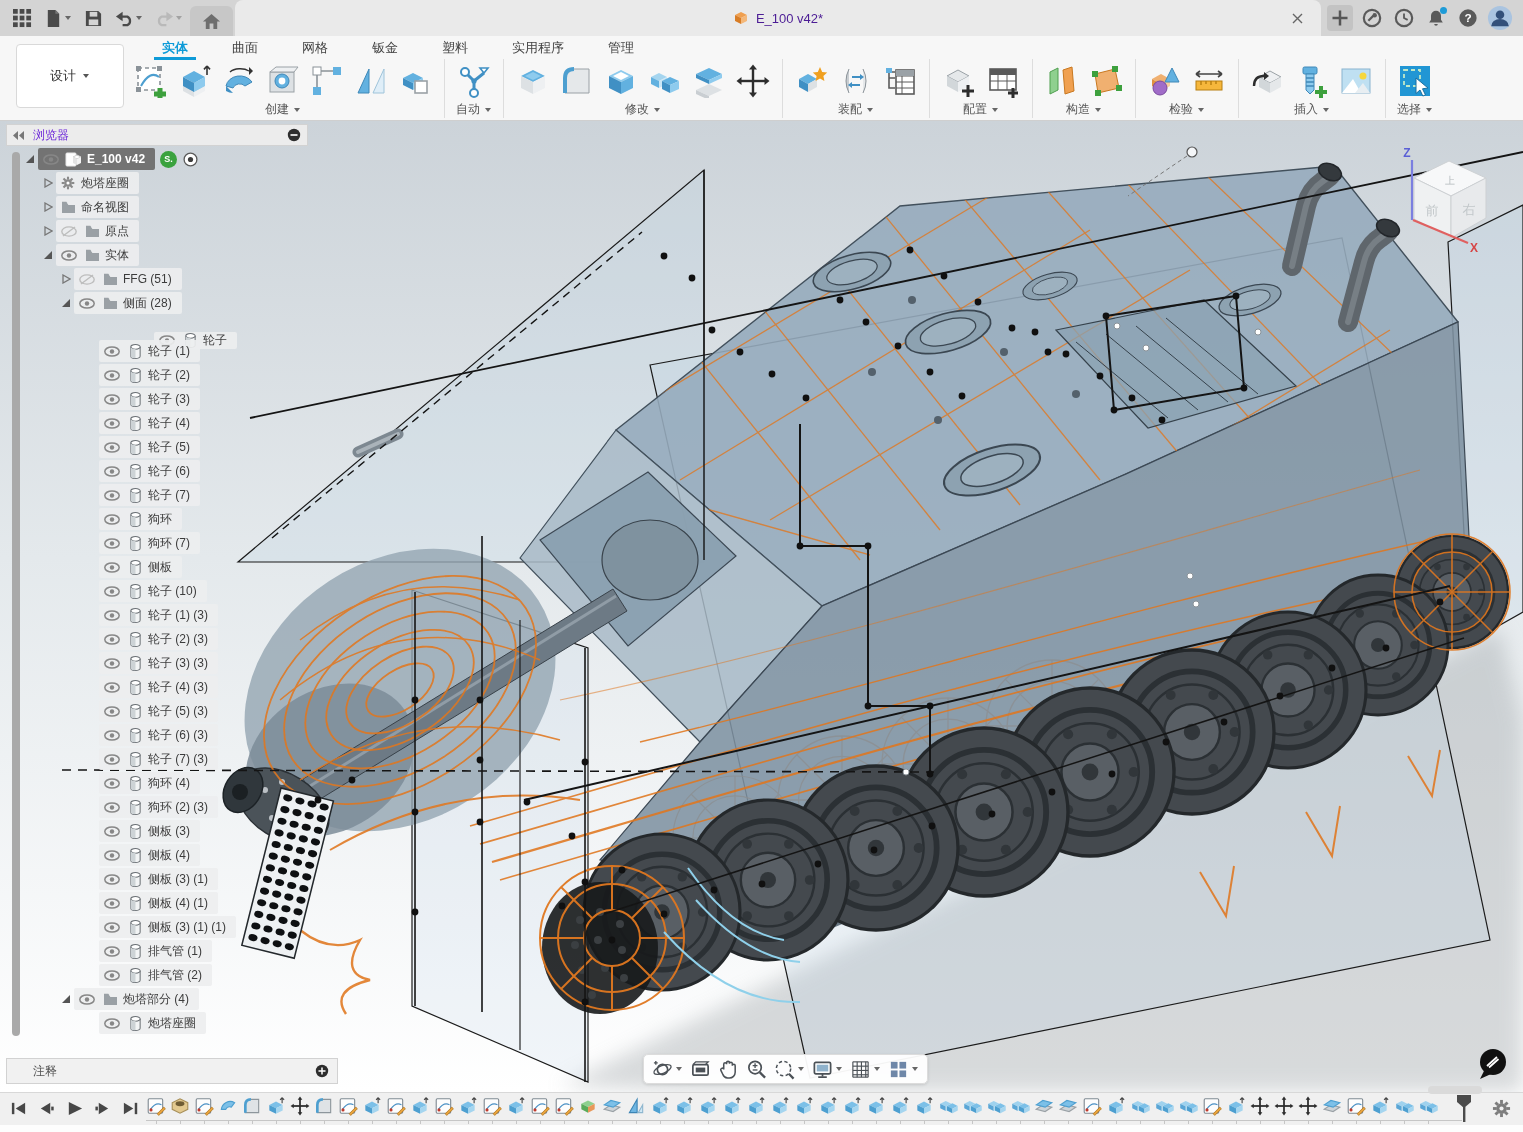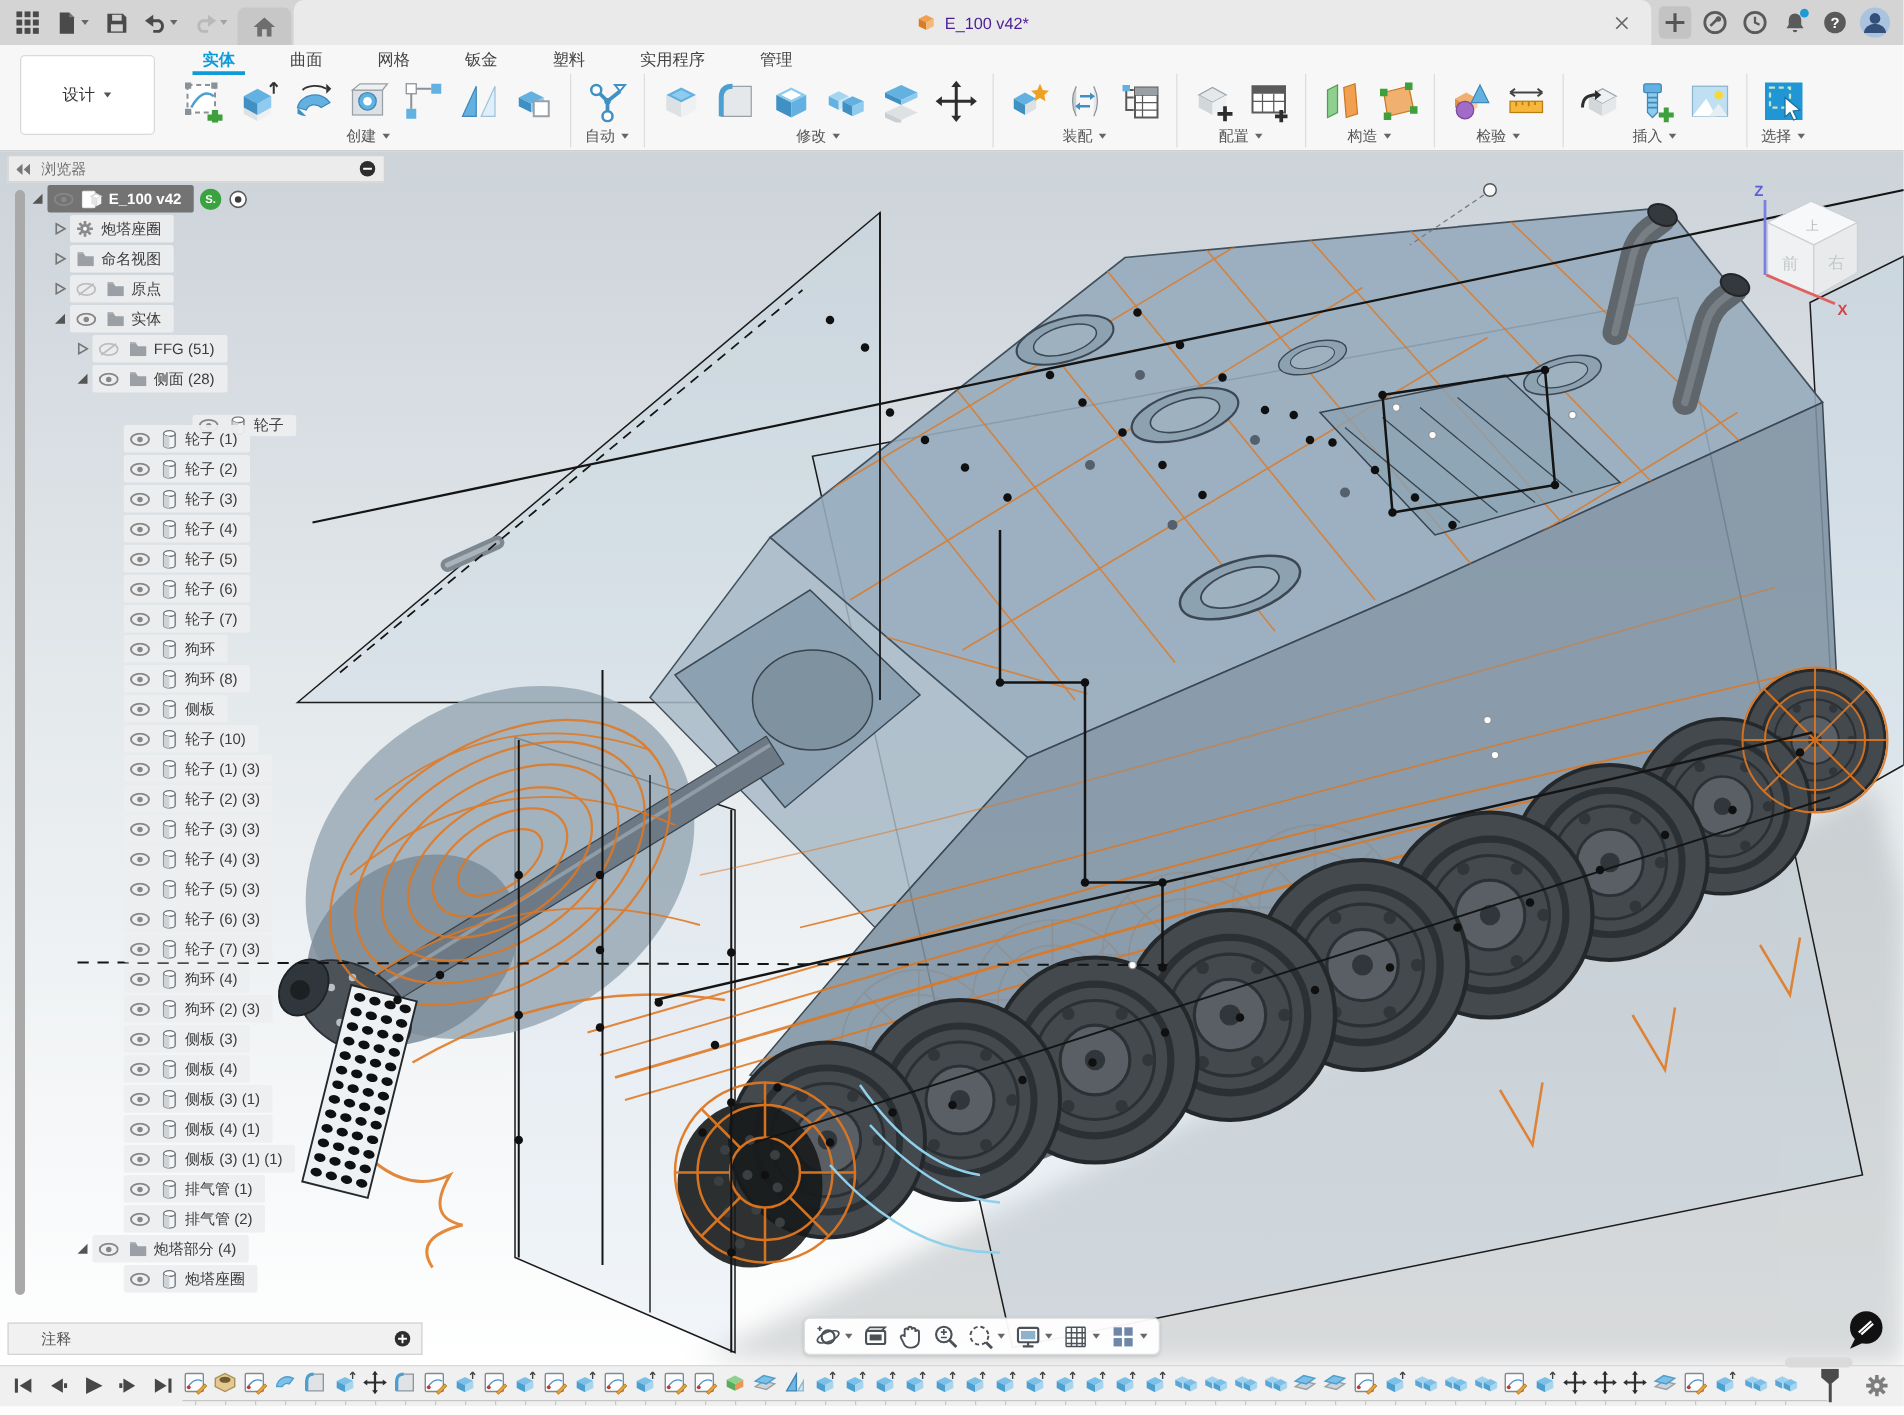--- a/index.html
+++ b/index.html
@@ -22,30 +22,30 @@
   .winbtn{width:26px;height:26px;display:flex;align-items:center;justify-content:center;cursor:pointer;position:relative;border-radius:4px;}
   .winbtn.newtab{background:#c3c3c3;}
   
   .ribbon{position:absolute;left:0;top:36px;width:1523px;height:84px;background:#f7f7f7;border-bottom:1px solid #cfcfcf;z-index:29;}
   .design-btn{position:absolute;left:16px;top:8px;width:106px;height:62px;background:#fff;border:1px solid #d9d9d9;border-radius:4px;
       display:flex;align-items:center;justify-content:center;gap:6px;font-size:13px;color:#333;cursor:pointer;}
   .rtabs{position:absolute;left:140px;top:0px;height:22px;display:flex;gap:0;}
   .rtab{padding:3px 22px 0 22px;font-size:13px;color:#444;cursor:pointer;position:relative;white-space:nowrap;}
   .rtab.active{color:#0e9bd8;font-weight:bold;}
   .rtab.active::after{content:"";position:absolute;left:14px;right:14px;bottom:-2px;height:3px;background:#0e9bd8;}
-  .rgroups{position:absolute;left:134px;top:22px;height:60px;display:flex;align-items:center;}
+  .rgroups{position:absolute;left:122px;top:22px;height:60px;display:flex;align-items:flex-end;}
   .rgroup{display:flex;flex-direction:column;align-items:center;padding:0 10px;position:relative;}
   .rgroup + .rgroup{border-left:1px solid #ddd;}
   .ricons{display:flex;align-items:center;gap:6px;height:44px;}
   .ricon{width:38px;height:38px;display:flex;align-items:center;justify-content:center;border-radius:3px;cursor:pointer;}
   .glabel{font-size:12px;color:#555;display:flex;align-items:center;gap:4px;cursor:pointer;margin-top:-2px;}
   
   .browser{position:absolute;left:6px;top:124px;width:302px;z-index:20;}
   .bheader{height:20px;background:#ececec;border:1px solid #d2d2d2;display:flex;align-items:center;padding:0 6px;gap:8px;}
-  .btitle{font-size:12px;color:#737373;flex:1;}
+  .btitle{font-size:12px;color:#6d28d9;flex:1;}
   .bscroll{position:absolute;left:6px;top:28px;width:8px;height:884px;background:#a9a9a9;border-radius:4px;}
   .btree{position:absolute;left:0;top:24px;width:100%;}
   .trow{height:22px;margin-bottom:2px;display:flex;align-items:center;cursor:pointer;}
   .exp{width:16px;height:16px;display:flex;align-items:center;justify-content:center;font-size:10px;color:#666;flex:none;cursor:pointer;}
   .pill{display:flex;align-items:center;gap:4px;background:rgba(237,238,239,.92);border-radius:2px;height:22px;padding:0 10px 0 3px;font-size:12px;color:#3c3c3c;white-space:nowrap;}
   .pill .eye{width:20px;display:flex;justify-content:center;cursor:pointer;}
   .pill .tico{width:18px;display:flex;justify-content:center;}
   .rootrow .pill{background:#737373;color:#fff;}
   .sbadge{width:17px;height:17px;border-radius:50%;background:#3aa23e;color:#fff;font-size:9px;font-weight:bold;display:flex;align-items:center;justify-content:center;margin-left:5px;}
   .radio{margin-left:6px;display:flex;}
@@ -1270,21 +1270,21 @@
               <circle cx="8" cy="5.5" r="2.2" fill="#878787"></circle>
             </svg>
           </span>
           <span class="tico">
             <svg width="13" height="15" viewBox="0 0 14 16">
               <path d="M2,3 v10 a5,2.5 0 0 0 10,0 V3" fill="#f2f4f5" stroke="#6b7075" stroke-width="1.1"></path>
               <ellipse cx="7" cy="3" rx="5" ry="2.5" fill="#fff" stroke="#6b7075" stroke-width="1.1"></ellipse>
               <path d="M2,3 v10 a5,2.5 0 0 0 5,2.4 V5.4 A5,2.5 0 0 1 2,3z" fill="#cdd3d6"></path>
             </svg>
           </span>
-          <span>狗环 (8)</span>
+          <span>狗环 (7)</span>
         </span>
       </div>
       <div class="trow" style="padding-left: 77px;">
         <span class="exp"></span>
         <span class="pill">
           <span class="eye">
             <svg width="16" height="11" viewBox="0 0 16 11">
               <ellipse cx="8" cy="5.5" rx="7.2" ry="4.6" fill="none" stroke="#878787" stroke-width="1.5"></ellipse>
               <circle cx="8" cy="5.5" r="2.2" fill="#878787"></circle>
             </svg>

